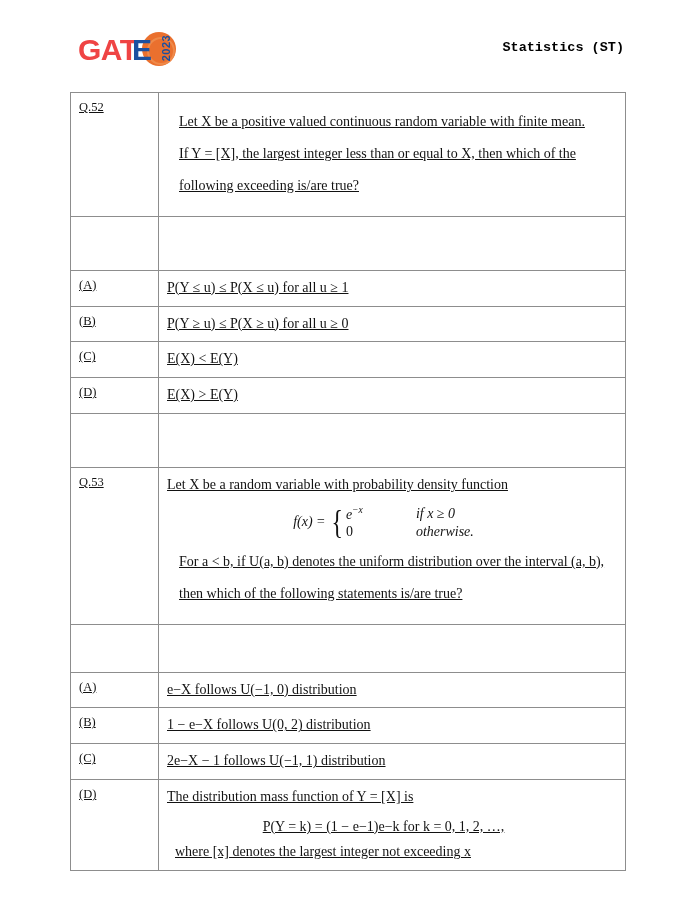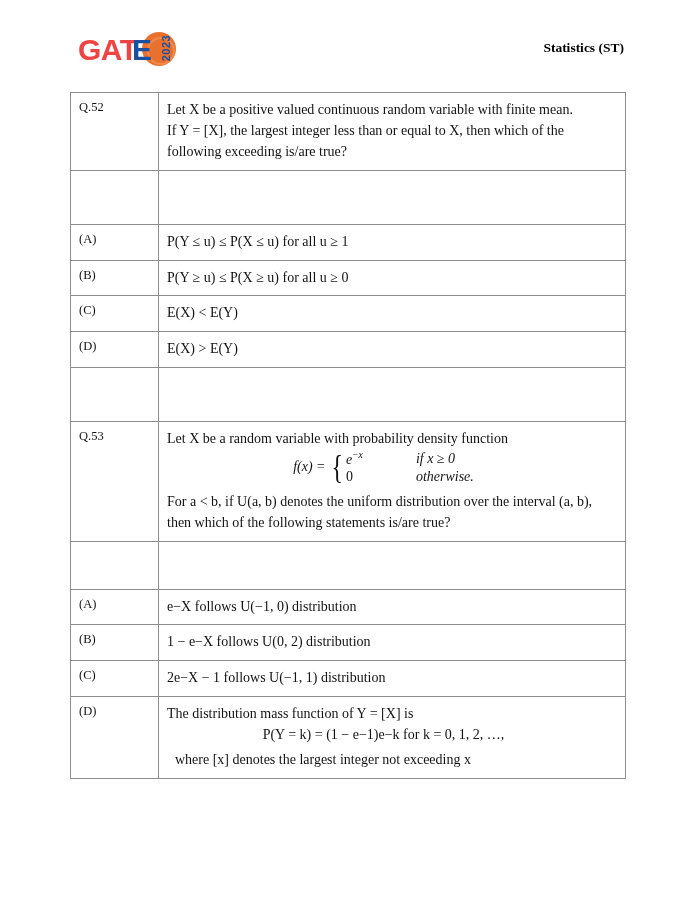--- a/index.html
+++ b/index.html
@@ -96,39 +96,40 @@
     font-size: 30px;
     color: #1b50a0;
     line-height: 32px;
     z-index: 5;
   }
 
   .paper-title {
     position: absolute;
     right: 2px;
     top: 16px;
-    font-family: Liberation Serif, serif;
+    font-family: Liberation Mono, monospace;
     font-weight: bold;
     font-size: 13.5px;
     color: #000000;
   }
 
   
   .qtable {
     position: absolute;
     left: 70px;
     top: 92px;
     width: 556px;
     border-collapse: collapse;
     table-layout: fixed;
   }
   .qtable td {
     border: 1px solid #8d8d8d;
     vertical-align: top;
     padding: 7px 25px 8px 8px;
+    text-decoration: underline;
   }
   .col-label {
     width: 54px;
     font-size: 12.5px;
     color: #121212;
     white-space: nowrap;
   }
   .col-body {
     font-size: 13px;
     line-height: 1.42;
@@ -152,21 +153,21 @@
     white-space: nowrap;
   }
   sup.exp {
     font-size: 0.68em;
     vertical-align: super;
     font-style: italic;
   }
 
   .stmt {
     display: block;
-    margin: 0;
+    margin: 12px;
   }
   .stmt + .stmt {
     margin-top: 1px;
   }
 
   
   .piecewise {
     display: inline-flex;
     align-items: center;
     font-size: 14px;
@@ -193,21 +194,21 @@
     min-width: 52px;
     display: inline-block;
   }
   .case-cond {
     font-style: italic;
     padding-left: 18px;
   }
 
   .formula-block {
     text-align: center;
-    margin: 1px 0 4px 0;
+    margin: 10px 0 4px 0;
     font-size: 14px;
   }
   .para {
     margin: 7px 0 0 0;
   }
   .para-tight {
     margin: 5px 0 0 8px;
   }
   .lead {
     margin: 0;

